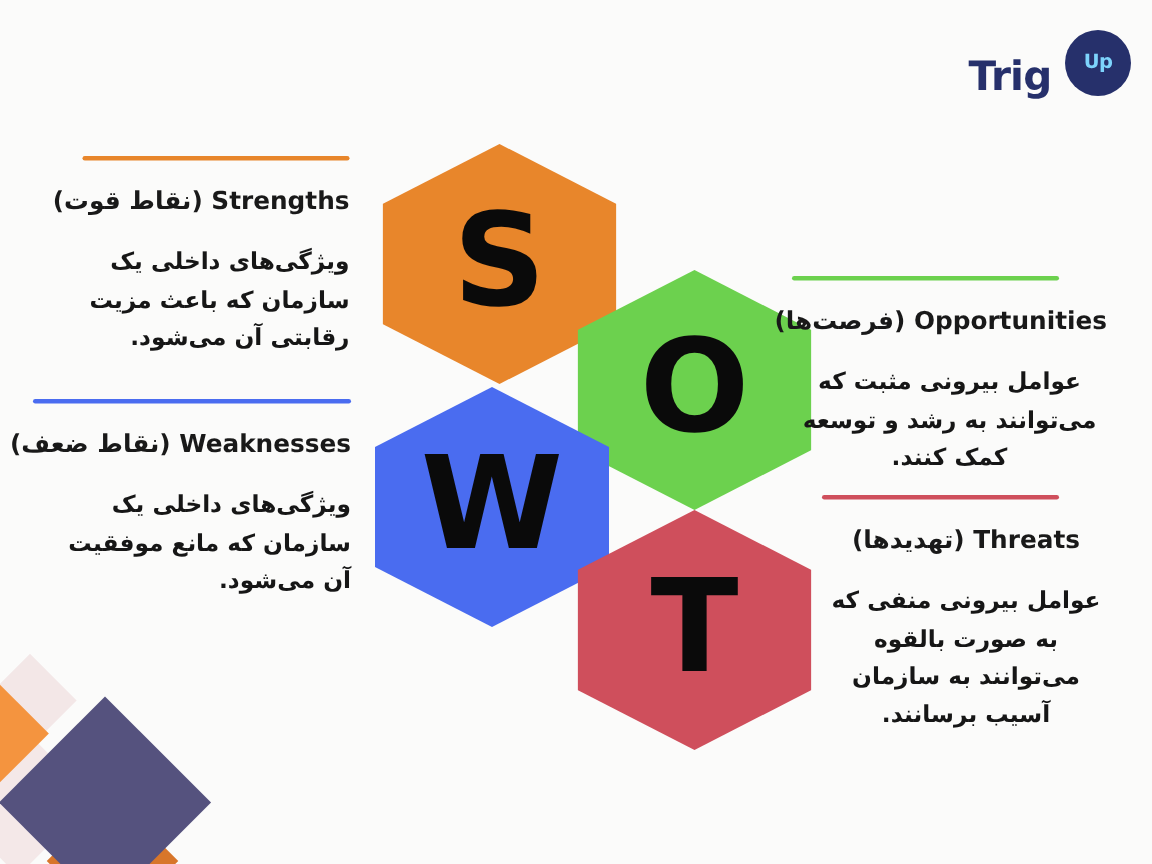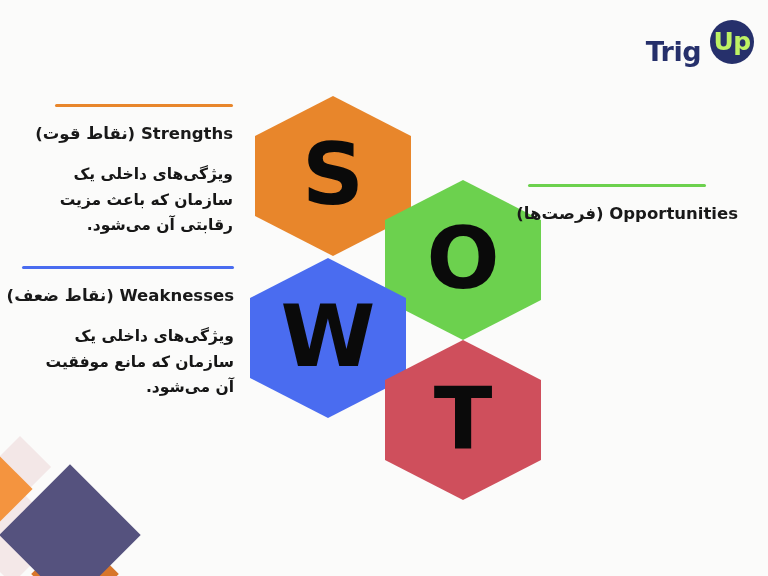--- a/index.html
+++ b/index.html
@@ -57,25 +57,25 @@
     color: #26306b;
     letter-spacing: -0.5px;
     line-height: 1;
     margin-top: 20px;
   }
   .logo-badge {
     width: 44px;
     height: 44px;
     border-radius: 50%;
     background: #26306b;
-    color: #bef264;
+    color: #7dd3fc;
     display: flex;
     align-items: center;
     justify-content: center;
-    font-size: 25px;
+    font-size: 13px;
     font-weight: bold;
     line-height: 1;
     letter-spacing: -0.5px;
   }
   .logo-fa {
     direction: rtl;
     text-align: right;
     color: #26306b;
     font-size: 15px;
     font-weight: bold;
@@ -187,16 +187,22 @@
 
   <div class="panel panel-left panel-s">
     <div class="rule"></div>
     <h2>Strengths (نقاط قوت)</h2>
     <p>ویژگی‌های داخلی یک سازمان که باعث مزیت رقابتی آن می‌شود.</p>
   </div>
 
   <div class="panel panel-right panel-o">
     <div class="rule"></div>
     <h2>Opportunities (فرصت‌ها)</h2>
-  </div>
-
+    <p>عوامل بیرونی مثبت که می‌توانند به رشد و توسعه کمک کنند.</p>
+  </div>
+
+  <div class="panel panel-right panel-t">
+    <div class="rule"></div>
+    <h2>Threats (تهدیدها)</h2>
+    <p>عوامل بیرونی منفی که به صورت بالقوه می‌توانند به سازمان آسیب برسانند.</p>
+  </div>
 
 </div>
 
 </body></html>

